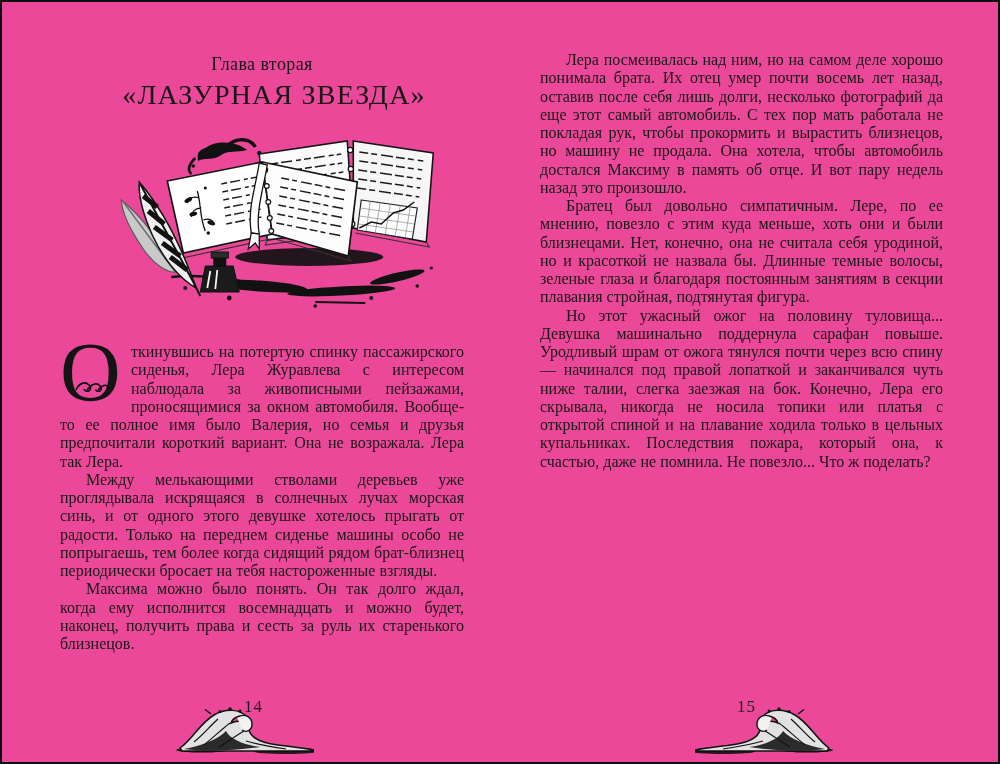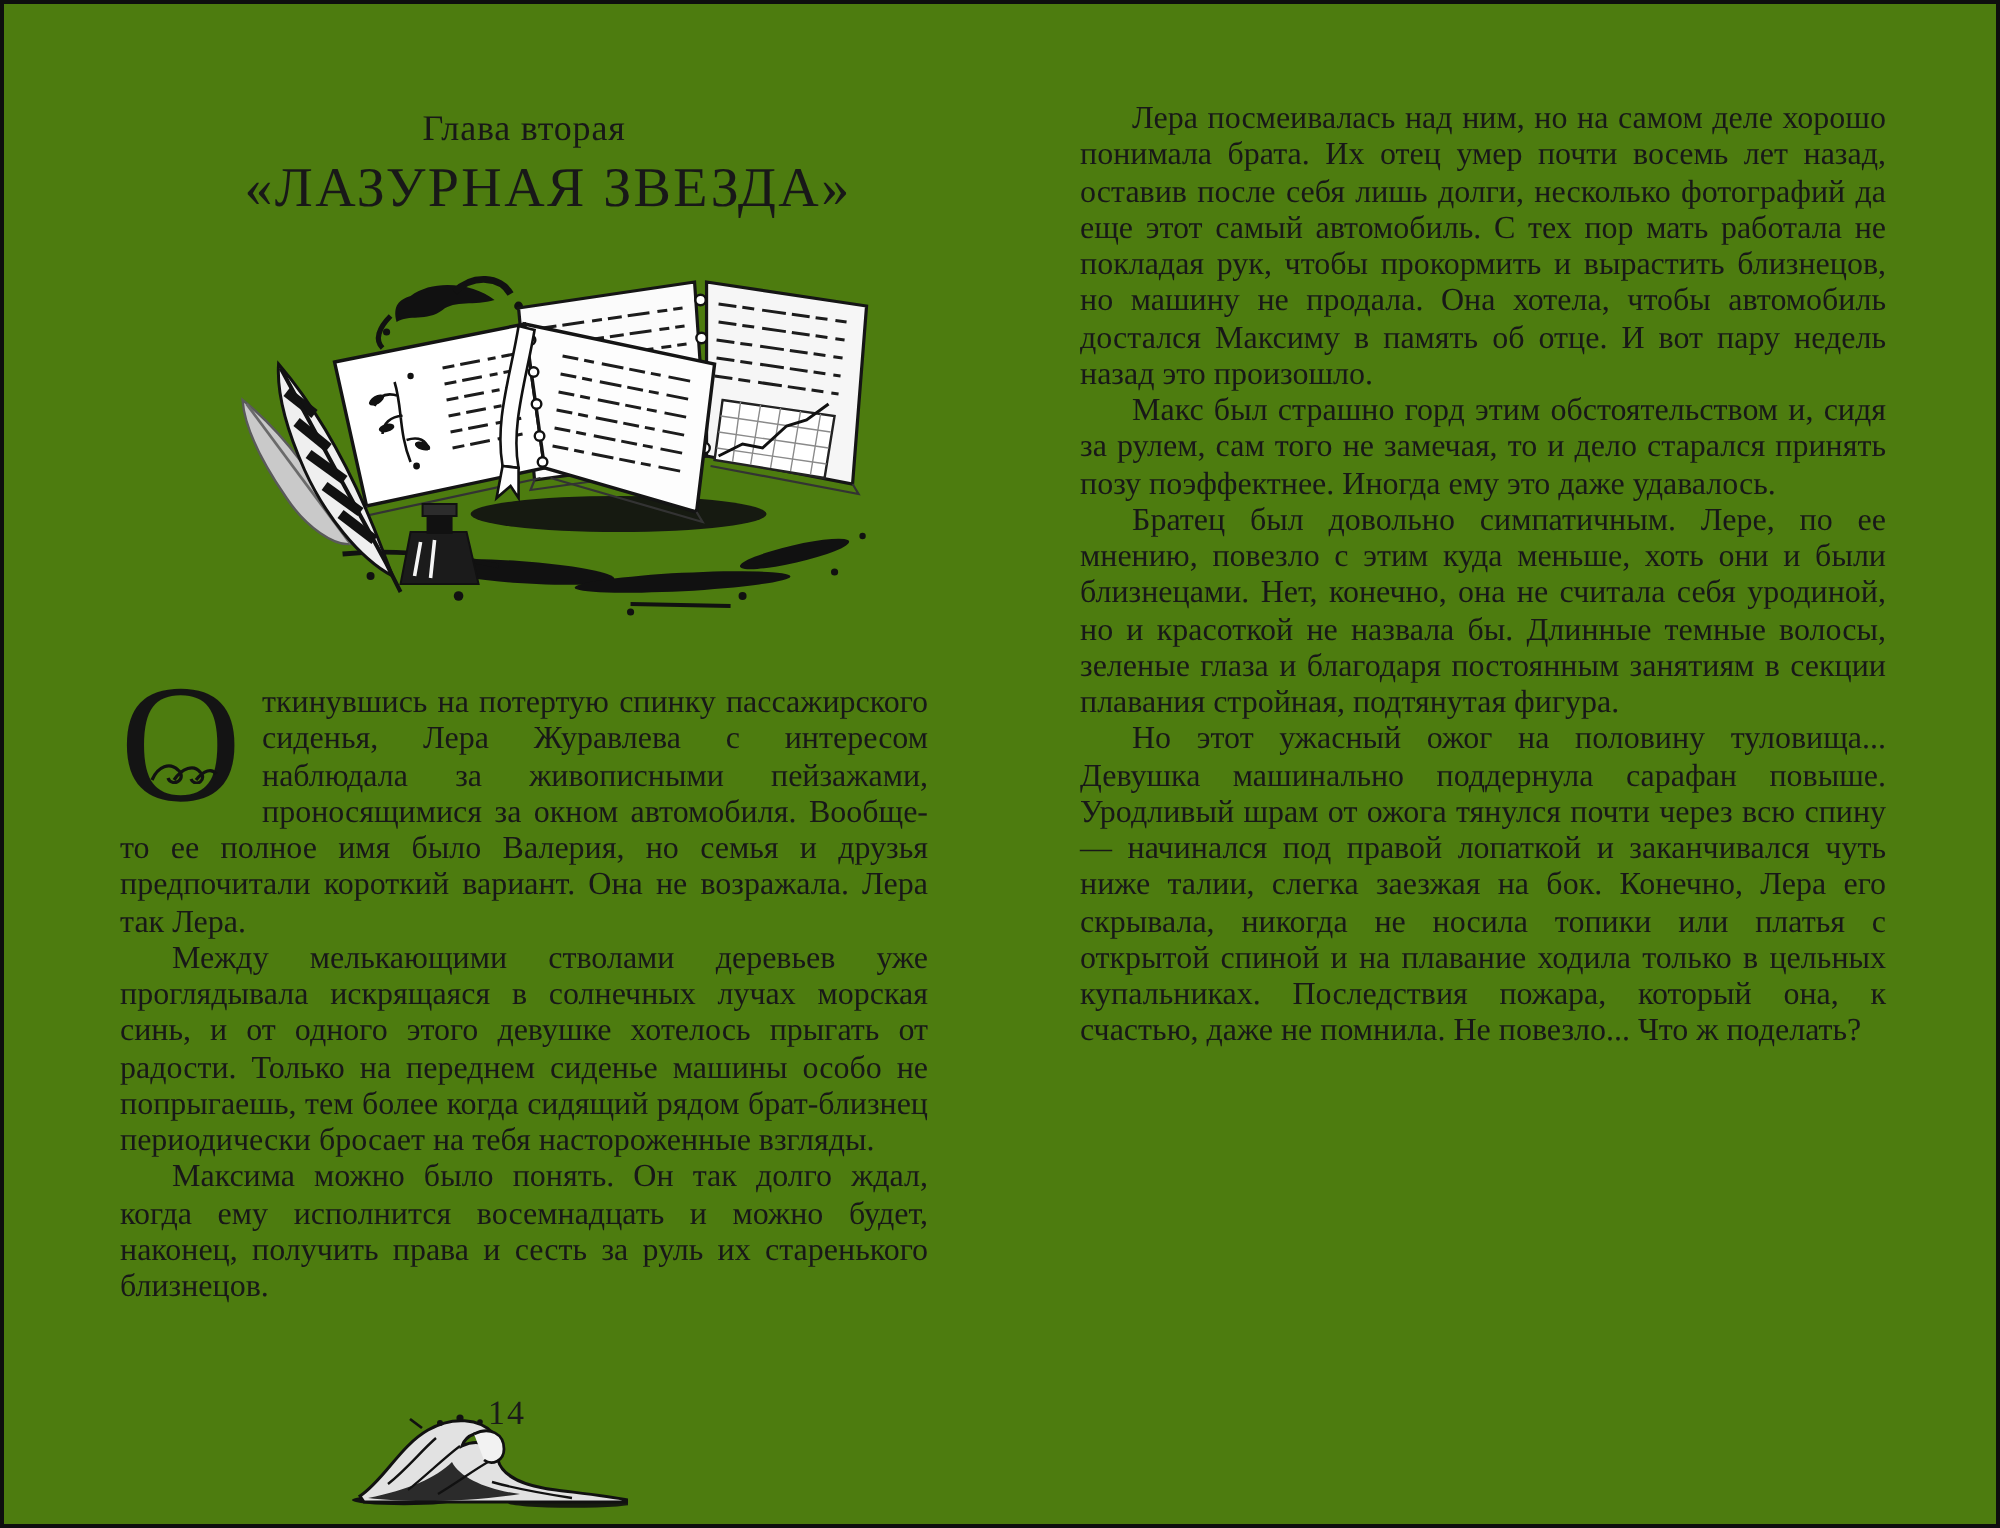--- a/index.html
+++ b/index.html
@@ -1,18 +1,18 @@
 <!DOCTYPE html>
 <html lang="ru"><head>
 <meta charset="utf-8">
 <style>
   html,body{margin:0;padding:0;background:#e9e9e9;}
   .book{
     position:relative;width:1000px;height:764px;box-sizing:border-box;
-    background:#4d7c0f;border:2px solid #0e0e0e;overflow:hidden;
+    background:#ec4899;border:2px solid #0e0e0e;overflow:hidden;
     font-family:"Liberation Serif","DejaVu Serif",serif;color:#181818;
   }
   .page{position:absolute;top:0;height:764px;}
   .page-left{left:58px;width:404px;}
   .page-right{left:538px;width:403px;}
 
   .chapter-label{position:absolute;top:52px;left:0;width:100%;text-align:center;
     font-size:18px;letter-spacing:.4px;}
   .chapter-title{position:absolute;top:77px;left:12px;width:100%;text-align:center;
     font-size:28px;font-weight:400;letter-spacing:1.2px;margin:0;white-space:nowrap;}
@@ -215,20 +215,25 @@
       <svg class="wave-orn wave-left" width="140" height="49">
           <use href="#waveSym" width="150" height="52"></use>
         </svg>
       <span class="pagenum pagenum-left">14</span>
     </div>
   </section>
 
   <section class="page page-right">
     <div class="body-text body-right">
       <p>Лера посмеивалась над ним, но на самом деле хорошо понимала брата. Их отец умер почти восемь лет назад, оставив после себя лишь долги, несколько фотографий да еще этот самый автомобиль. С тех пор мать работала не покладая рук, чтобы прокормить и вырастить близнецов, но машину не продала. Она хотела, чтобы автомобиль достался Максиму в память об отце. И вот пару недель назад это произошло.</p>
-      <p>Макс был страшно горд этим обстоятельством и, сидя за рулем, сам того не замечая, то и дело старался принять позу поэффектнее. Иногда ему это даже удавалось.</p>
       <p>Братец был довольно симпатичным. Лере, по ее мнению, повезло с этим куда меньше, хоть они и были близнецами. Нет, конечно, она не считала себя уродиной, но и красоткой не назвала бы. Длинные темные волосы, зеленые глаза и благодаря постоянным занятиям в секции плавания стройная, подтянутая фигура.</p>
       <p>Но этот ужасный ожог на половину туловища... Девушка машинально поддернула сарафан повыше. Уродливый шрам от ожога тянулся почти через всю спину — начинался под правой лопаткой и заканчивался чуть ниже талии, слегка заезжая на бок. Конечно, Лера его скрывала, никогда не носила топики или платья с открытой спиной и на плавание ходила только в цельных купальниках. Последствия пожара, который она, к счастью, даже не помнила. Не повезло... Что ж поделать?</p>
     </div>
 
+    <div class="page-footer">
+      <svg class="wave-orn wave-right" width="140" height="49">
+          <use href="#waveSym" width="150" height="52"></use>
+        </svg>
+      <span class="pagenum pagenum-right">15</span>
+    </div>
   </section>
 
 </div>
 
 </body></html>

